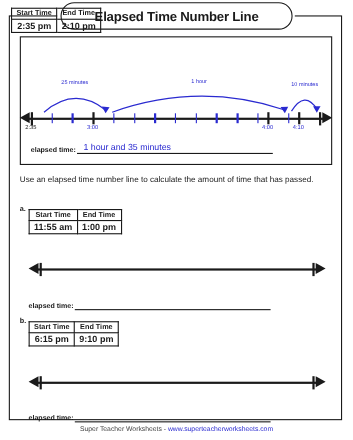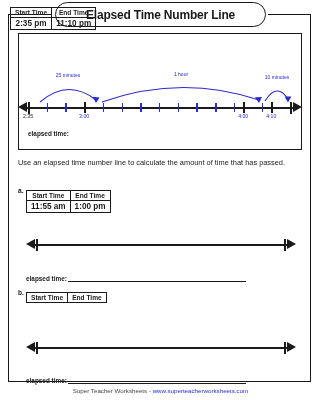--- a/index.html
+++ b/index.html
@@ -214,21 +214,21 @@
 <div id="example-box"></div>
 
 <table id="example-table" class="time-table">
   <tbody>
       <tr>
     <th>Start Time</th>
     <th>End Time</th>
   </tr>
   <tr>
     <td>2:35 pm</td>
-    <td>11:10 pm</td>
+    <td>2:10 pm</td>
   </tr>
 </tbody>
   </table>
 
 <div id="arcs">
   <svg width="284" height="32" viewBox="0 0 284 32">
 
     <path d="M 22 30 Q 50 6 78 28" fill="none" stroke="#2a2ad0" stroke-width="1.1"></path>
     <polygon points="78,31 74.6,24.8 81.6,25.4" fill="#2a2ad0"></polygon>
 
@@ -264,20 +264,23 @@
     <div class="tick major" style="left: 253.293px;"></div>
     <div class="tick end" style="left: 272px;"></div>
     <span class="tick-label black" style="left: 10px;">2:35</span>
     <span class="tick-label" style="left: 66.1466px;">3:00</span>
     <span class="tick-label" style="left: 225.207px;">4:00</span>
     <span class="tick-label" style="left: 253.293px;">4:10</span>
   </div>
 
 <div class="elapsed-row" style="left:28px; top:130px; width:250px;">
   <span class="lbl">elapsed time:</span>
+  <span class="rule" style="width:178px; height:9px;">
+    <span class="answer">1 hour and 35 minutes</span>
+  </span>
 </div>
 
 <div id="instructions">Use an elapsed time number line to calculate the amount of time that has passed.</div>
 
 <span class="prob-letter" style="left:18px; top:187px;">a.</span>
 
 <table class="time-table" style="position:absolute; left:26px; top:190px;">
   <tbody>
       <tr>
     <th>Start Time</th>
@@ -306,20 +309,24 @@
 </div>
 
 <span class="prob-letter" style="left:18px; top:289px;">b.</span>
 
 <table class="time-table" style="position:absolute; left:26px; top:292px;">
   <tbody>
       <tr>
     <th>Start Time</th>
     <th>End Time</th>
   </tr>
+  <tr>
+    <td>6:15 pm</td>
+    <td>9:10 pm</td>
+  </tr>
 </tbody>
   </table>
 
 <div class="numline" id="numline-b" style="left:26px; top:339px; width:270px;">
   <div class="arrow-l"></div>
   <div class="arrow-r"></div>
   <div class="axis"></div>
   <div class="tick end" style="left:10px;"></div>
   <div class="tick end" style="left:258px;"></div>
 </div>

